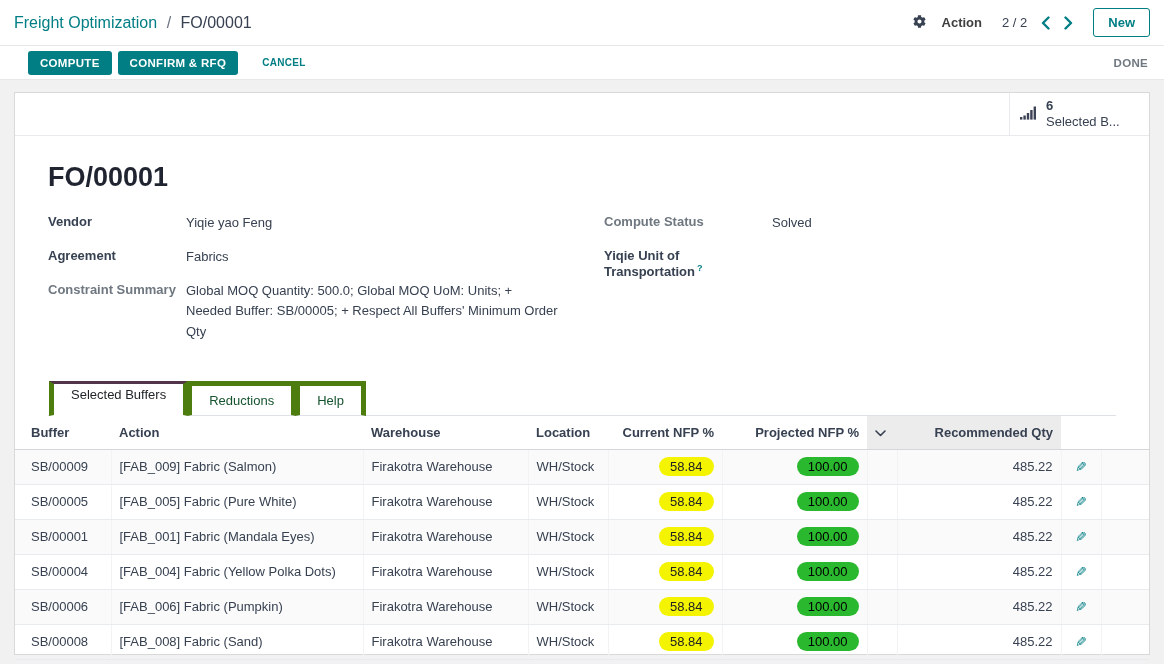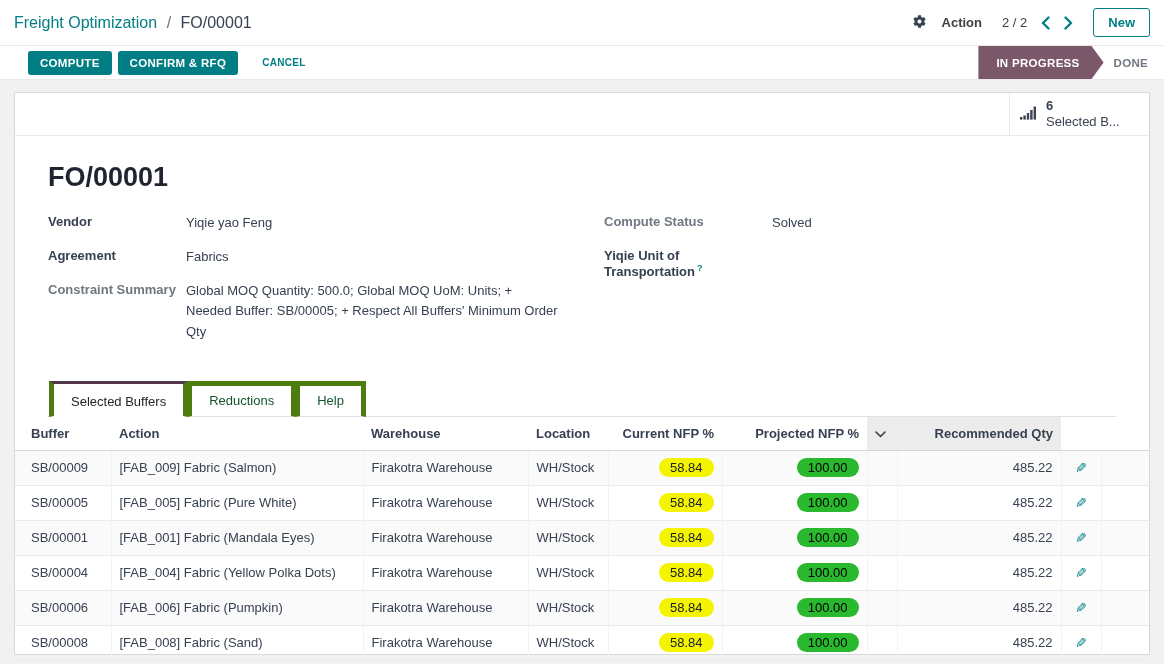--- a/index.html
+++ b/index.html
@@ -55,21 +55,21 @@
   .f-label.muted { color:#6f7780; }
   .col-right .f-label { width:168px; }
   .f-value { color:#374151; max-width:388px; line-height:1.55; }
   .help-sup { color:#017e84; font-size:9px; vertical-align:super; margin-left:2px; }
 
   
   .tabs { display:flex; margin-top:24px; border-bottom:1px solid #dee2e6; padding-left:1px; }
   .tab { padding:7px 17px; font-size:13px; color:#14532d; background:#fff;
     border:5px solid #4d7c0f; border-bottom:none; margin-right:-1px; cursor:pointer; position:relative; top:1px;
     border-bottom:1px solid #dee2e6; }
-  .tab.active { color:#212529; border-top:3px solid #52354a; border-bottom:1px solid #fff; padding-top:10px; }
+  .tab.active { color:#212529; border-top:3px solid #52354a; border-bottom:1px solid #fff; padding-top:3px; }
 
   
   table.o-list { width:100%; border-collapse:collapse; table-layout:fixed; }
   .o-list th { font-weight:700; color:#374151; font-size:13px; text-align:left;
     padding:9px 8px; border-bottom:1px solid #d4d6d9; }
   .o-list th.num, .o-list td.num { text-align:right; }
   .o-list th.shaded { background:#ececec; }
   .o-list td { padding:7px 8px; font-size:13px; color:#374151;
     border-bottom:1px solid #e9ecef; border-right:1px solid #f2f3f5; }
   .o-list td:last-child { border-right:none; }
@@ -120,21 +120,20 @@
   </div>
 </div>
 
 <div class="statusbar">
   <div class="sb-left">
     <button class="btn-primary">COMPUTE</button>
     <button class="btn-primary">CONFIRM &amp; RFQ</button>
     <button class="btn-link">CANCEL</button>
   </div>
   <div class="sb-stages">
-    <div class="stage active">IN PROGRESS</div>
     <div class="stage inactive">DONE</div>
   </div>
 </div>
 
 <div class="content">
   <div class="sheet">
 
     <div class="button-box">
       <div class="stat-button">
         <span>

